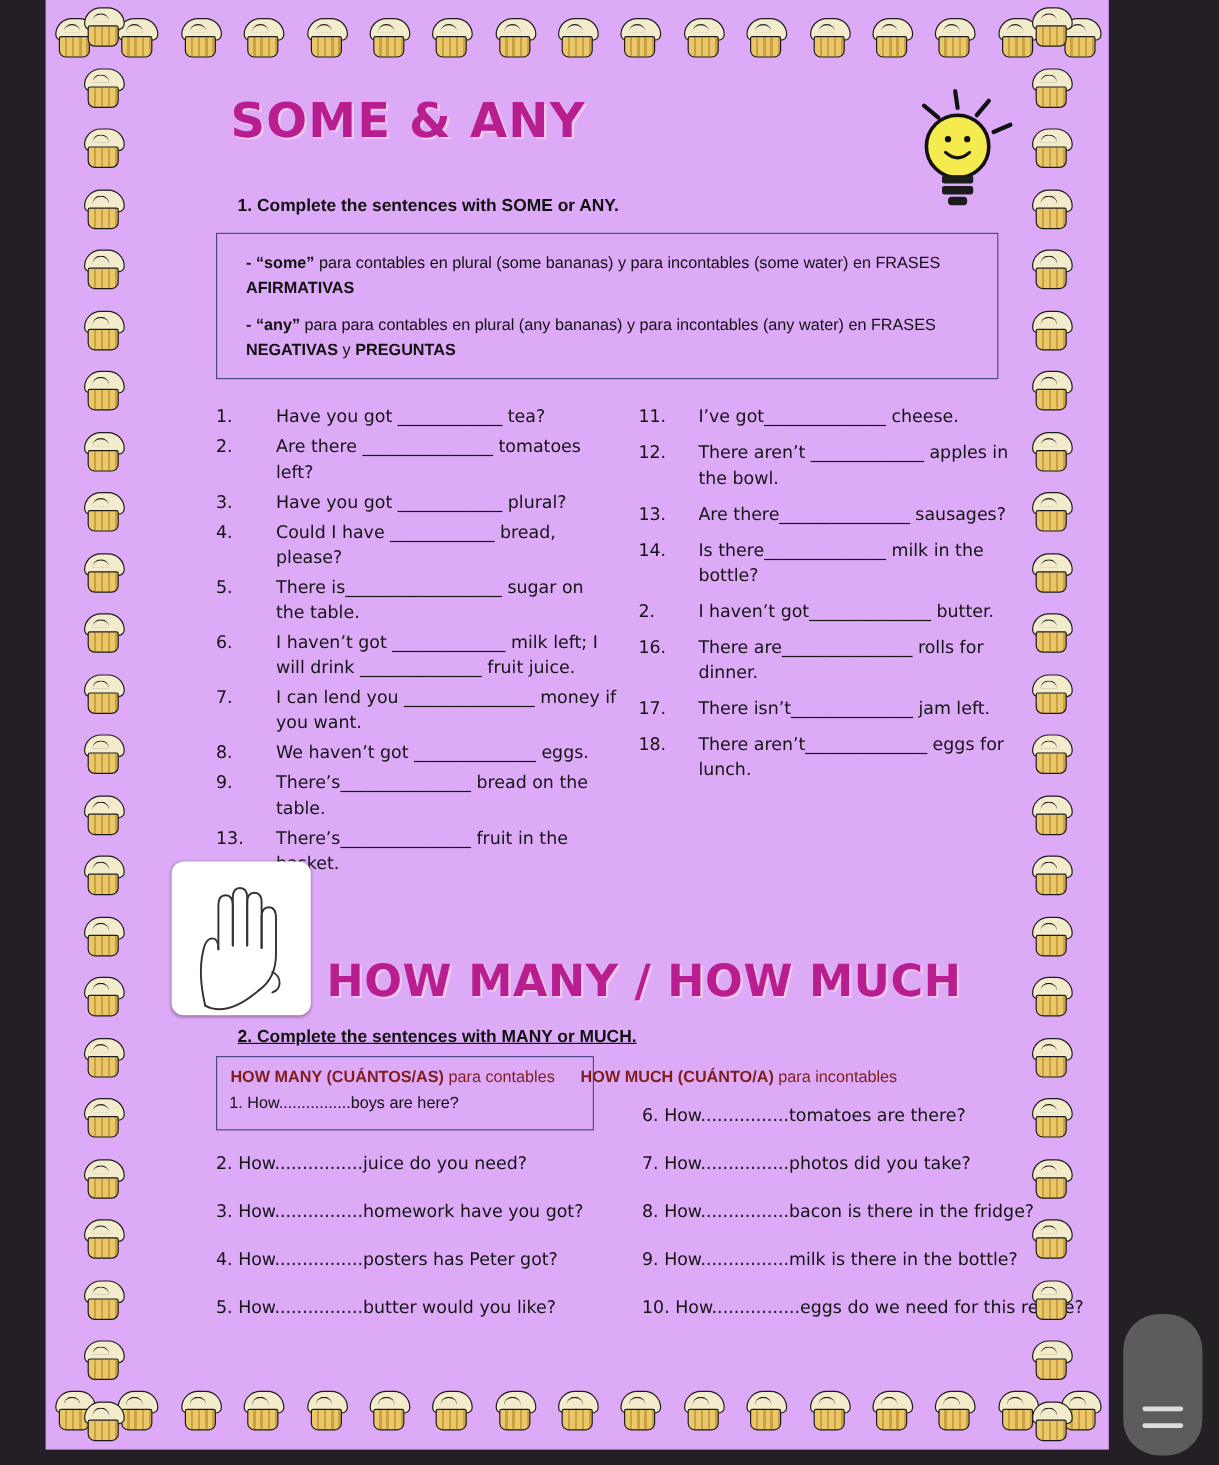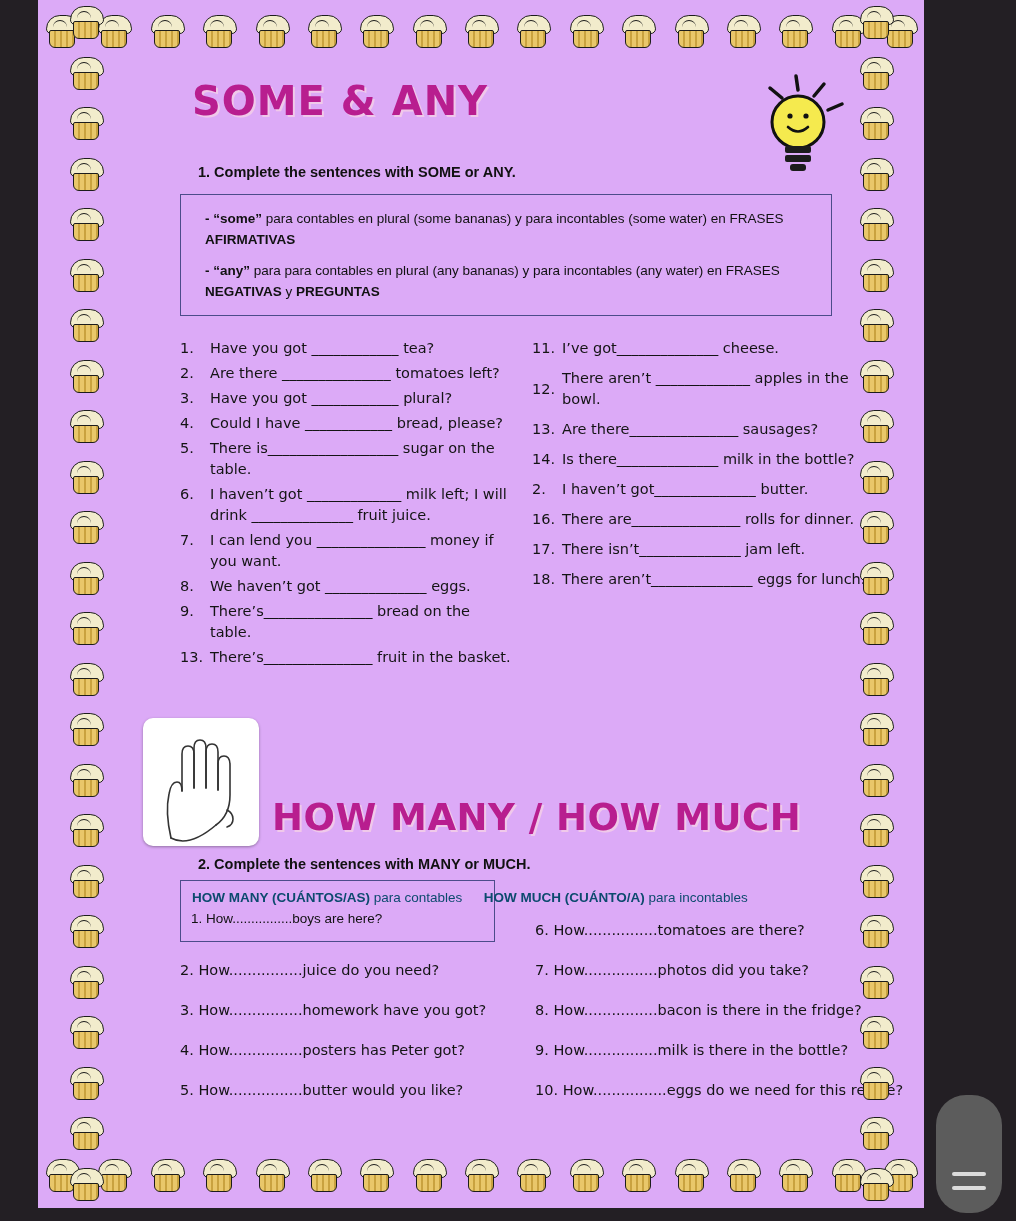--- a/index.html
+++ b/index.html
@@ -181,22 +181,22 @@
     font-size: 14.5px;
     line-height: 1.45;
     color: #141414;
     margin-bottom: 4px;
     font-family: "DejaVu Sans", sans-serif;
   }
   #ex1 li .num {
     width: 30px;
     flex: 0 0 30px;
   }
-  #ex1 li .txt { flex: 1; }
-  #ex1 .col-right li { margin-bottom: 9px; align-items: center; }
+  #ex1 li .txt { flex: 1; margin-left: 20px; }
+  #ex1 .col-right li { margin-bottom: 9px; }
 
   
   #hand-box {
     position: absolute;
     left: 33px;
     top: 662px;
     width: 116px;
     height: 128px;
     background: #ffffff;
     border-radius: 10px;
@@ -208,41 +208,41 @@
     top: 740px;
     font-size: 37px;
     font-weight: bold;
     color: #b81e8f;
     letter-spacing: 0.5px;
     text-shadow: 2px 2px 0 #f0c9ea;
     font-family: "DejaVu Sans", sans-serif;
     white-space: nowrap;
   }
 
-  #instr-2 { left: 88px; top: 800px; }
+  #instr-2 { left: 88px; top: 800px; text-decoration: underline; }
 
   #rule-box-2 {
     position: absolute;
     left: 70px;
     top: 824px;
     width: 315px;
     box-sizing: border-box;
     border: 1.5px solid #4c4c8a;
     padding: 10px 10px 12px 10px;
     font-size: 13.5px;
     color: #111;
     line-height: 1.5;
   }
   #rule-head {
     position: absolute;
     left: 82px;
     top: 834px;
     width: 640px;
     font-size: 13.5px;
-    color: #0c4a6e;
+    color: #7f1d1d;
     z-index: 4;
     white-space: nowrap;
   }
 
   #ex2 {
     position: absolute;
     left: 70px;
     top: 866px;
     width: 700px;
     display: flex;

